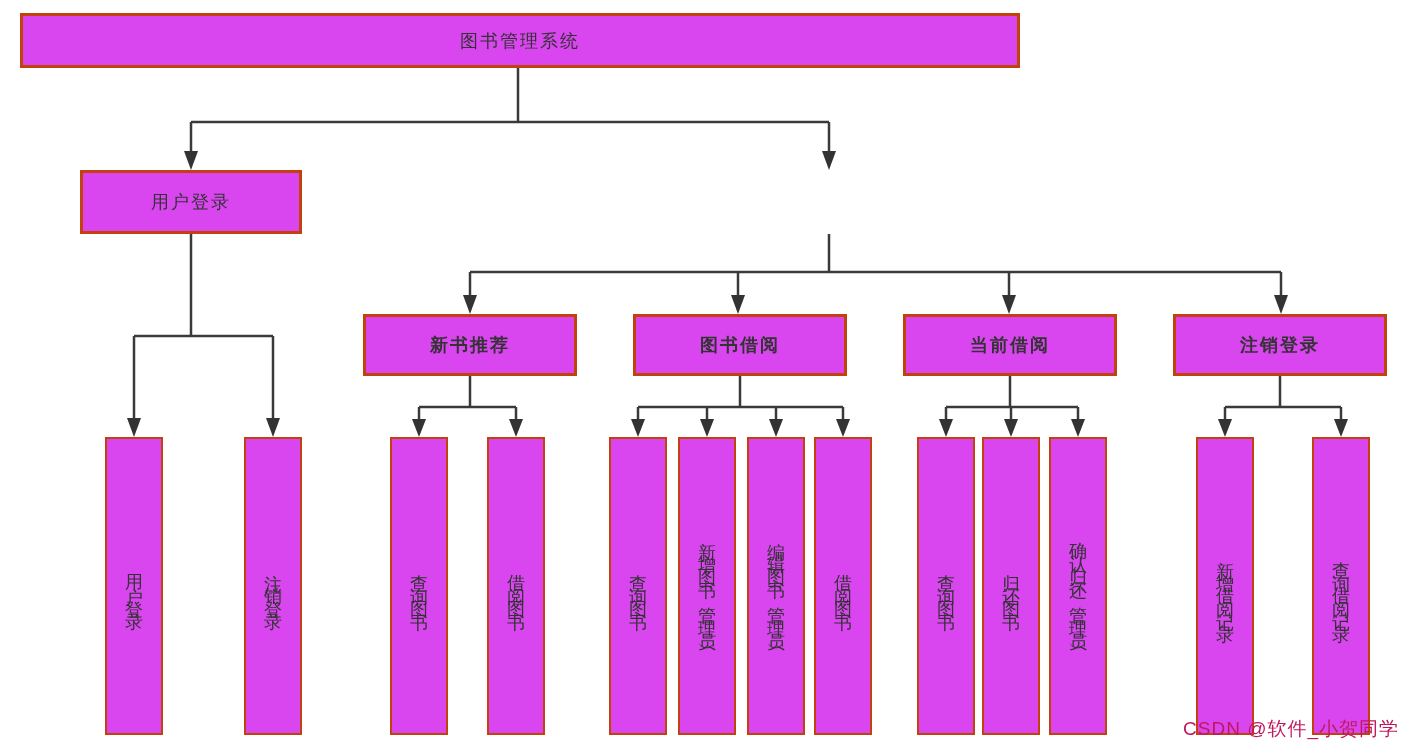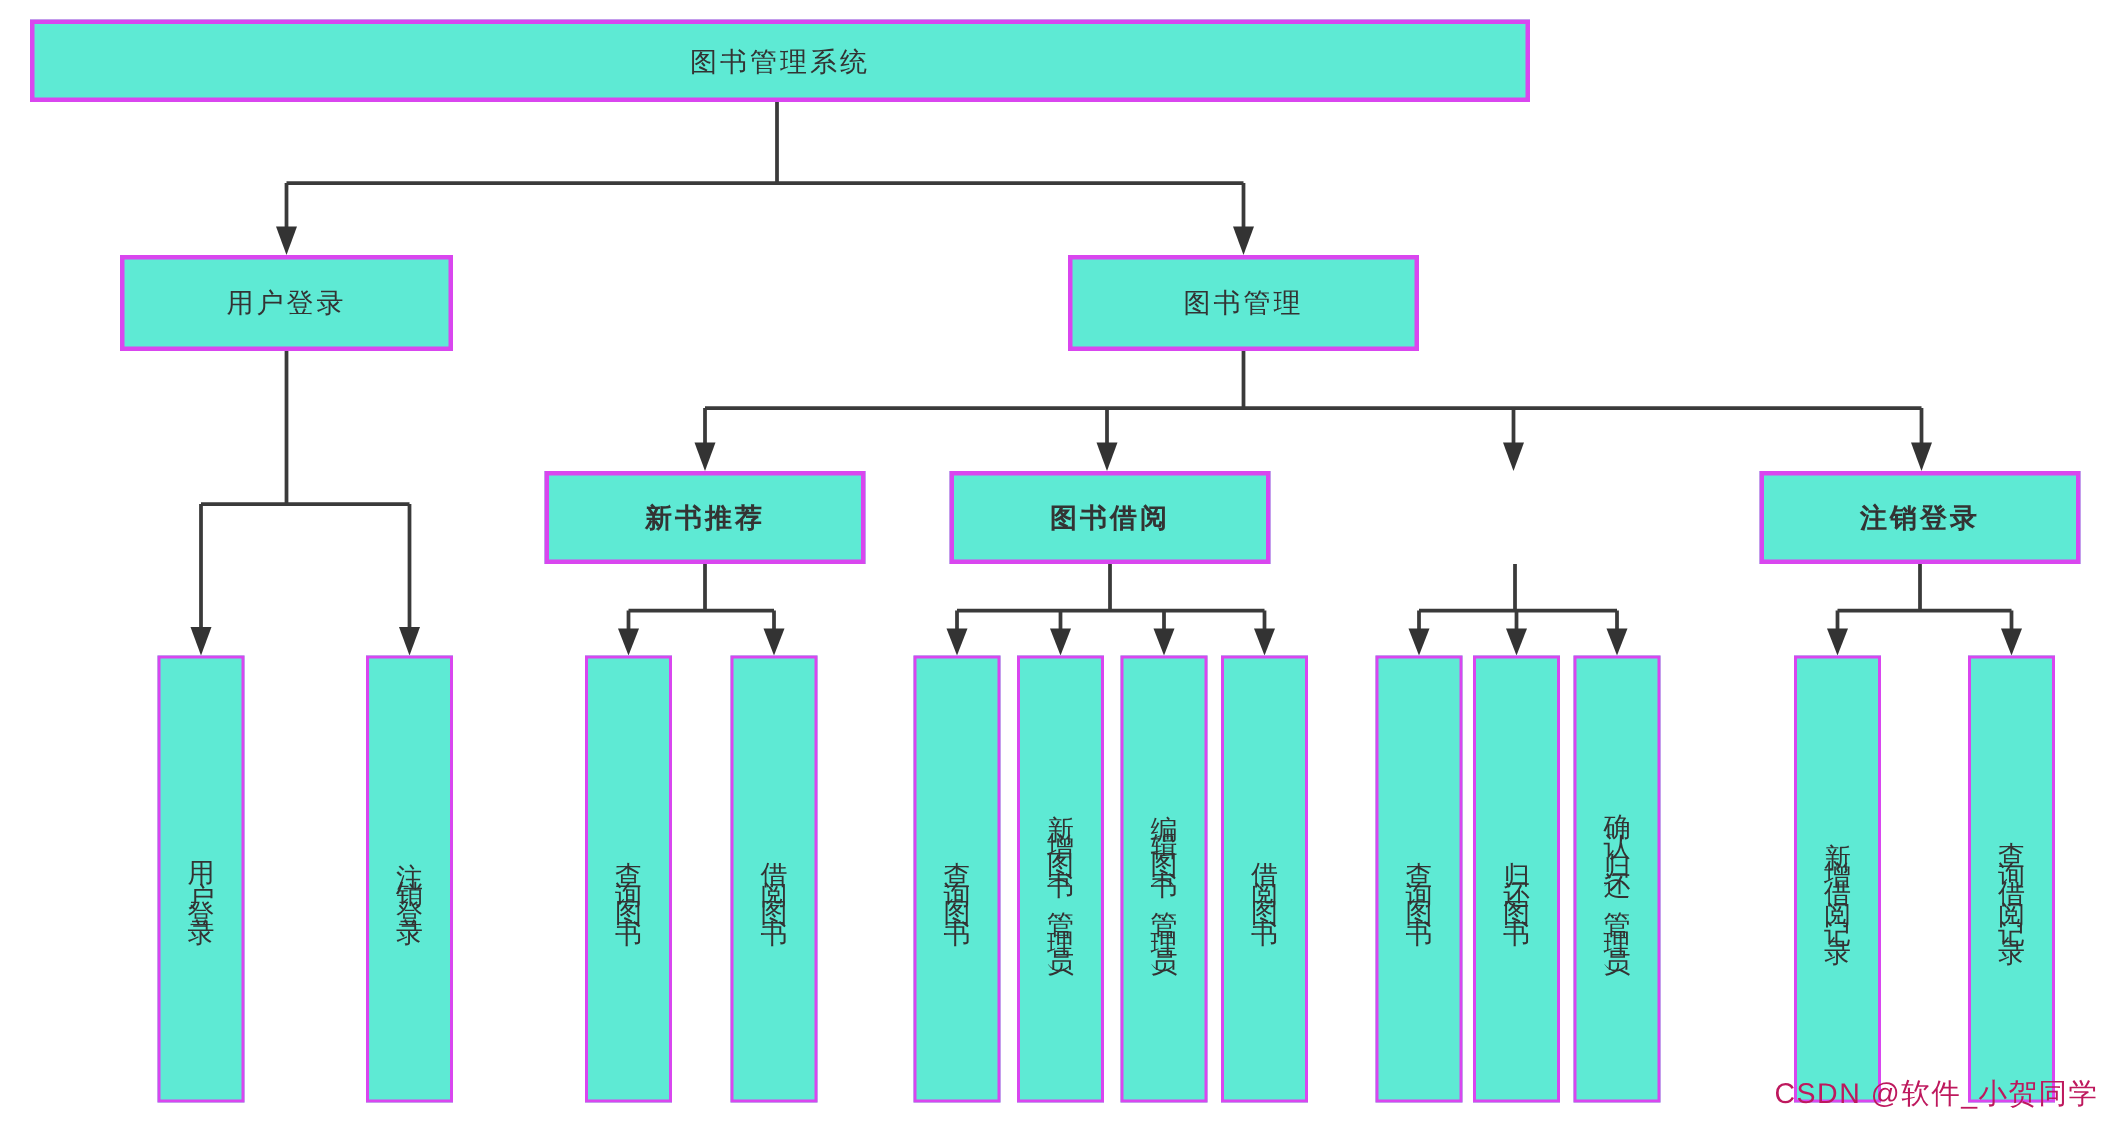--- a/index.html
+++ b/index.html
@@ -17,22 +17,22 @@
   .wires {
     position: absolute;
     left: 0; top: 0;
     width: 1405px; height: 747px;
   }
   .wires path { stroke: #3a3a3a; stroke-width: 2.5; fill: none; }
   .wires polygon { fill: #333333; stroke: none; }
   .box {
     position: absolute;
     box-sizing: border-box;
-    background: #5eead4;
-    border: 3px solid #d946ef;
+    background: #d946ef;
+    border: 3px solid #c2410c;
     display: flex;
     align-items: center;
     justify-content: center;
     color: #333333;
   }
   .hlabel {
     font-size: 18px;
     letter-spacing: 2px;
     white-space: nowrap;
     color: #333333;
@@ -157,30 +157,30 @@
     </g>
   </svg>
 
   <div class="box n-root">
     <span class="hlabel">图书管理系统</span>
   </div>
 
   <div class="box n-l2 n-l2a">
     <span class="hlabel">用户登录</span>
   </div>
-  <div class="box n-l2 n-l2b">
-    <span class="hlabel">图书管理</span>
-  </div>
 
   <div class="box n-l3 n-l3a">
     <span class="hlabel">新书推荐</span>
   </div>
   <div class="box n-l3 n-l3b">
     <span class="hlabel">图书借阅</span>
   </div>
+  <div class="box n-l3 n-l3c">
+    <span class="hlabel">当前借阅</span>
+  </div>
   <div class="box n-l3 n-l3d">
     <span class="hlabel">注销登录</span>
   </div>
 
   <div class="box n-leaf leaf lf-1a">
     <span class="vlabel">用户登录</span>
   </div>
   <div class="box n-leaf leaf lf-1b">
     <span class="vlabel">注销登录</span>
   </div>

